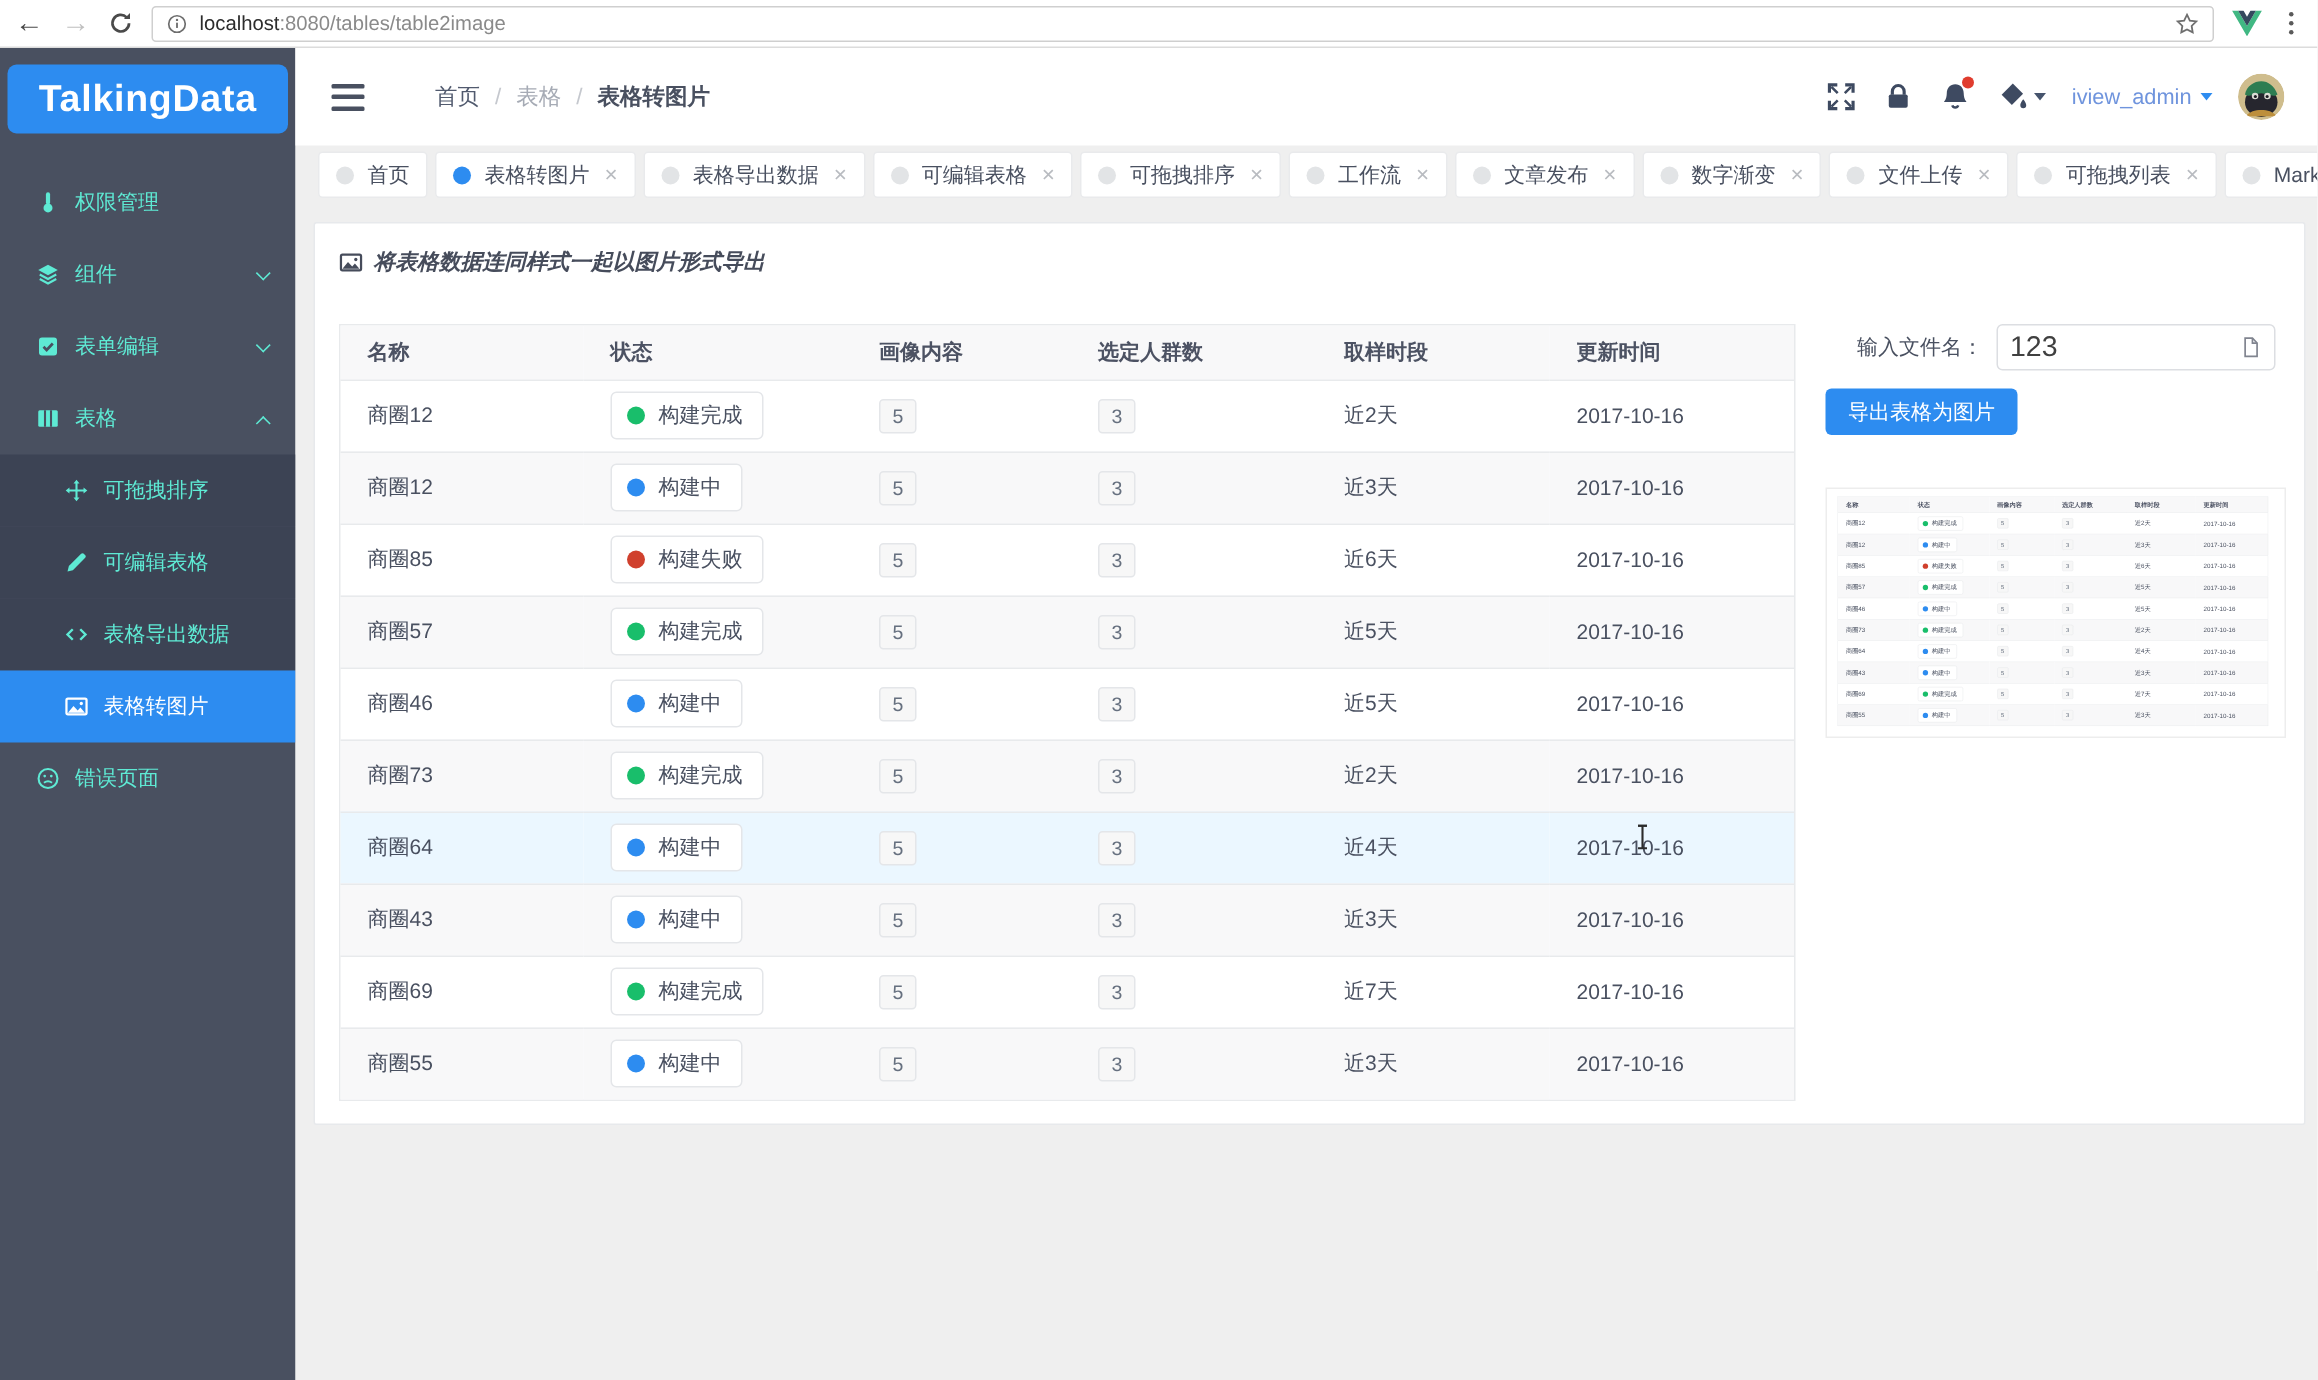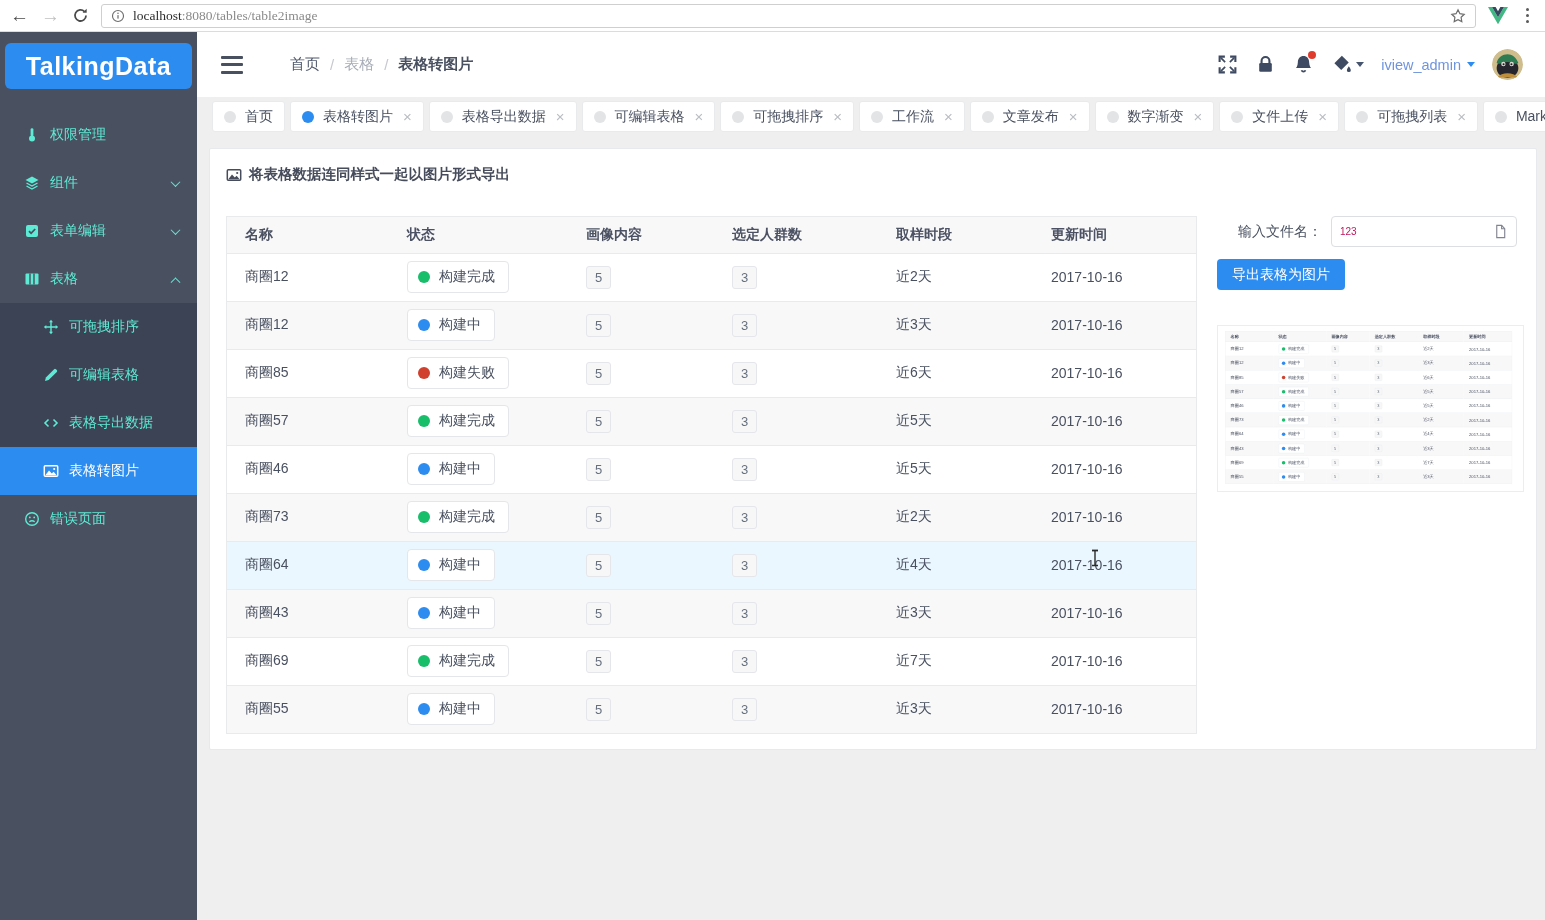--- a/index.html
+++ b/index.html
@@ -62,42 +62,42 @@
   
   .tab-strip { height:38px; padding:4px 6px 0 15px; display:flex; gap:5px; overflow:hidden; flex-shrink:0; }
   .tab { background:#fff; border:1px solid #e9eaec; border-radius:3px; height:31px; display:flex; align-items:center; gap:9px; padding:0 11px; font-size:14px; color:#495060; cursor:pointer; white-space:nowrap; }
   .tab-dot { width:12px; height:12px; border-radius:50%; background:#e2e4e6; }
   .tab-dot.on { background:#2d8cf0; }
   .tab-close { color:#b9bcc1; font-size:15px; line-height:1; margin-left:1px; cursor:pointer; }
 
   
   .content { padding:13px 8px 0 12px; flex:1; }
   .card { background:#fff; border:1px solid #e7e9ec; border-radius:2px; width:1328px; height:602px; padding:16px; }
-  .card-title { display:flex; align-items:center; gap:7px; font-size:14.5px; font-weight:bold; color:#464c5b; margin-bottom:32px; }
+  .card-title { display:flex; align-items:center; gap:7px; font-size:14.5px; font-weight:bold; color:#464c5b; margin-bottom:32px;font-style:italic; }
   .card-title .t-icon { width:16px; height:16px; color:#464c5b; }
   .card-title .t-icon svg { width:16px; height:16px; }
   .card-body { display:flex; align-items:flex-start; }
 
   
   .tbl-wrap { width:971px; border:1px solid #e8eaec; flex-shrink:0; }
   table.data { width:969px; border-collapse:collapse; font-size:14px; color:#495060; table-layout:fixed; }
   table.data th { background:#f8f8f9; height:36px; text-align:left; padding:0 18px; font-weight:bold; color:#4c5263; border-bottom:1px solid #e8eaec; }
   table.data td { height:48px; padding:0 18px; border-bottom:1px solid #e8eaec; }
   table.data tbody tr:nth-child(even) { background:#f8f8f9; }
   table.data tbody tr.row-hover { background:#ebf7ff; }
   table.data tbody tr:last-child td { border-bottom:none; }
   .status-badge { display:inline-flex; align-items:center; gap:9px; background:#fff; border:1px solid #e4e6e9; border-radius:4px; padding:6px 13px 6px 10px; font-size:14px; color:#495060; }
   .status-badge .dot { width:12px; height:12px; border-radius:50%; }
   .num-box { display:inline-block; background:#f7f7f7; border:1px solid #e4e6e9; border-radius:3px; padding:3px 8px; font-size:13px; color:#66707f; }
 
   
   .export-panel { margin-left:20px; }
   .filename-row { display:flex; align-items:center; gap:9px; font-size:14px; color:#495060;margin-left:21px; }
   .filename-input { width:186px; height:31px; border:1px solid #dcdee2; border-radius:4px; display:flex; align-items:center; padding:0 8px; background:#fff; }
-  .filename-input input { border:none; outline:none; width:140px; font-size:10px; color:#be185d; font-family:inherit; background:transparent; }
+  .filename-input input { border:none; outline:none; width:140px; font-size:19px; color:#404040; font-family:inherit; background:transparent; }
   .filename-input .doc-ic { margin-left:auto; width:15px; height:15px; color:#80848f; }
   .export-btn { margin-top:12px; background:#2d8cf0; color:#fff; border:none; border-radius:4px; height:31px; padding:0 15px; font-size:14px; cursor:pointer; font-family:inherit; }
   .preview { margin-top:35px; width:307px; height:167px; background:#fff; border:1px solid #ededed; position:relative; overflow:hidden; }
   .preview-scale { position:absolute; left:7px; top:5px; width:971px; transform:scale(0.296); transform-origin:0 0; }
   .preview-scale .tbl-clone { border:1px solid #e8eaec; }
 
   
   .ibeam { position:absolute; left:1089px; top:549px; width:12px; height:18px; color:#2b2b2b; pointer-events:none; }
 </style>
 </head>
@@ -113,21 +113,21 @@
       </svg>
   </span>
   <div class="url-box">
     <span class="info-ic">
       <svg viewBox="0 0 16 16">
           <circle cx="8" cy="8" r="6.3" fill="none" stroke="currentColor" stroke-width="1.3"></circle>
           <rect x="7.3" y="7" width="1.4" height="4" fill="currentColor"></rect>
           <circle cx="8" cy="4.9" r="0.9" fill="currentColor"></circle>
         </svg>
     </span>
-    <span style="display:flex;font-family:Liberation Serif, serif;">
+    <span style="display:flex;">
       <span class="url-host">localhost</span>
         <span class="url-rest">:8080/tables/table2image</span>
     </span>
     <span class="url-star">
       <svg viewBox="0 0 16 16">
           <path d="M8 1.8l1.9 3.9 4.3.6-3.1 3 .7 4.3L8 11.6l-3.8 2 .7-4.3-3.1-3 4.3-.6z" fill="none" stroke="currentColor" stroke-width="1.2"></path>
         </svg>
     </span>
   </div>
   <span class="vue-ic">

